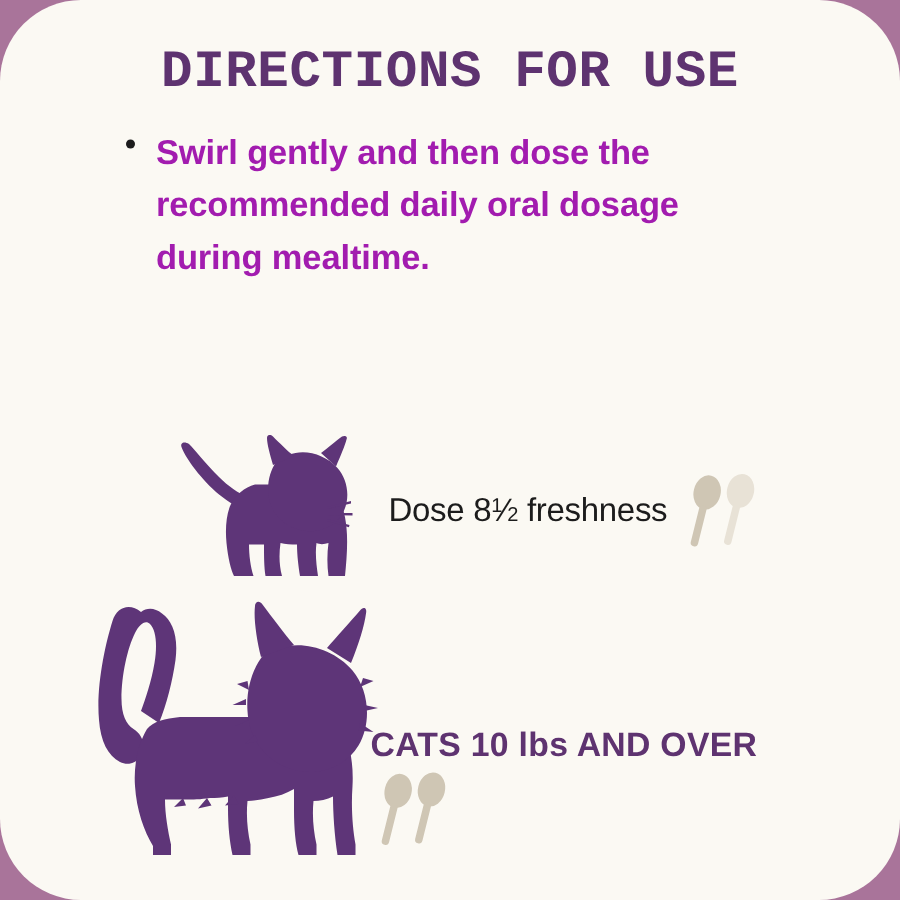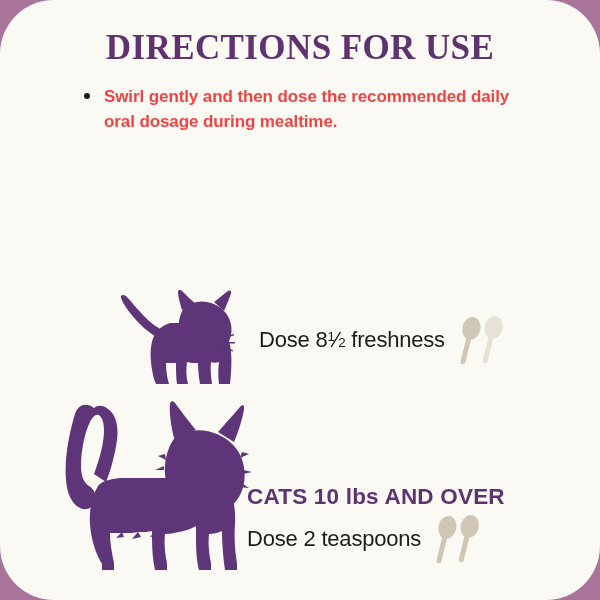--- a/index.html
+++ b/index.html
@@ -37,36 +37,36 @@
   .title {
     position: absolute;
     left: 0;
     top: 28px;
     width: 600px;
     text-align: center;
     color: #5e3370;
     font-size: 35px;
     font-weight: bold;
     letter-spacing: 0.4px;
-    font-family: Liberation Serif, serif;
+    font-family: Liberation Mono, monospace;
   }
 
   
   .bullets {
     position: absolute;
     left: 82px;
     top: 84px;
     width: 440px;
   }
   .bullet {
     position: relative;
     padding-left: 22px;
-    color: #ef4444;
-    font-size: 17px;
-    line-height: 25px;
+    color: #a21caf;
+    font-size: 23px;
+    line-height: 35px;
     font-weight: bold;
     letter-spacing: -0.1px;
   }
   .bullet + .bullet { margin-top: 17px; }
   .bullet .dot {
     position: absolute;
     left: 2px;
     top: 9px;
     width: 6px;
     height: 6px;
@@ -215,21 +215,20 @@
             <path d="M182 42 C187 30 191 17 192 9 C193 5 190 4 188 7 C182 14 172 25 166 32 Z"></path>
 
             <path d="M70 132 L64 138 L72 137 Z M86 132 L80 139 L89 137 Z M104 130 L98 137 L107 136 Z"></path>
           </g>
         </svg>
       </div>
 
       <div class="dose-text" id="dose-text-2">
         <div class="dose-heading">CATS 10 lbs AND OVER</div>
         <div class="dose-sub-wrap">
-          <div class="dose-sub"><span>Dose 2 teaspoons</span></div>
           <div class="spoons">
             <svg width="52" height="56" viewBox="0 0 52 56" xmlns="http://www.w3.org/2000/svg">
               <g transform="rotate(14 16 26)">
                 <ellipse cx="16" cy="16" rx="9" ry="11.5" fill="#cfc6b4"></ellipse>
                 <rect x="13.4" y="25" width="5" height="28" rx="2.5" fill="#cfc6b4"></rect>
               </g>
               <g transform="rotate(14 38 26)">
                 <ellipse cx="38" cy="15" rx="9" ry="11.5" fill="#cfc6b4"></ellipse>
                 <rect x="35.4" y="24" width="5" height="28" rx="2.5" fill="#cfc6b4"></rect>
               </g>

